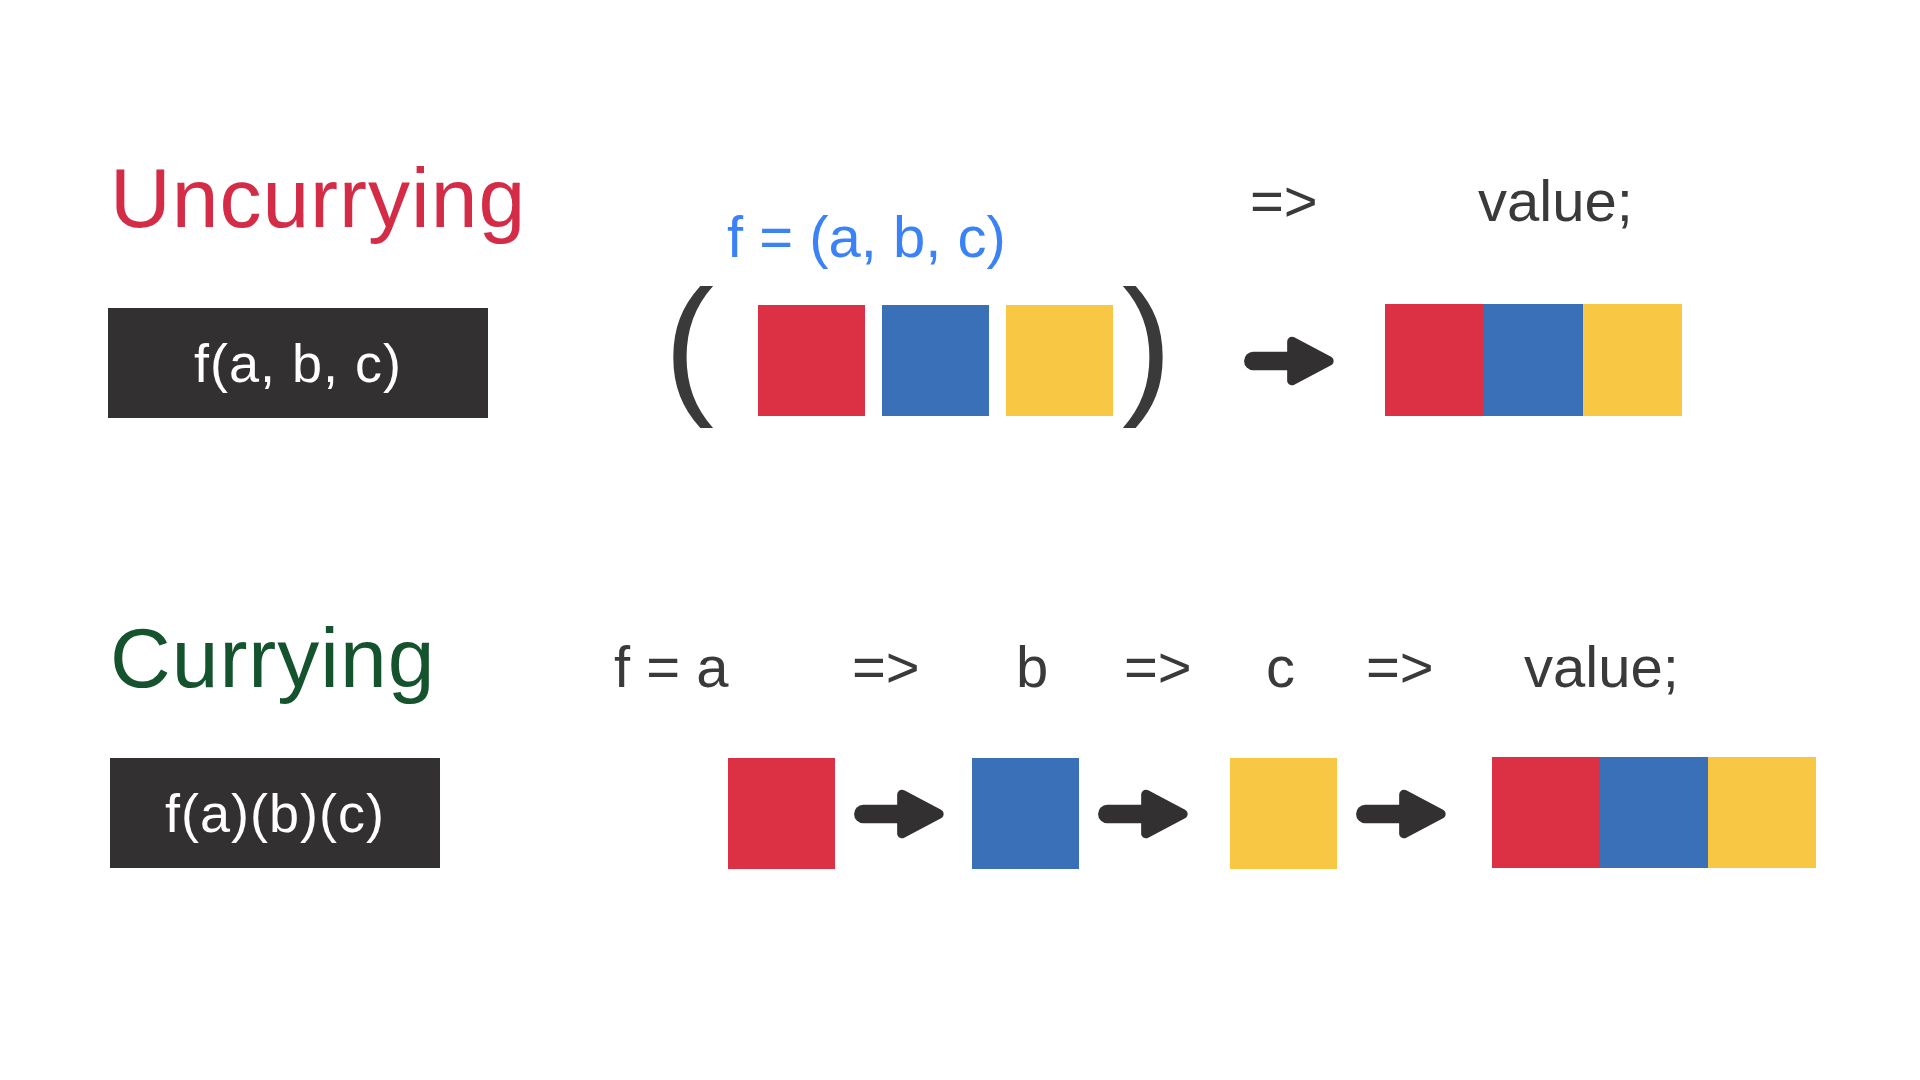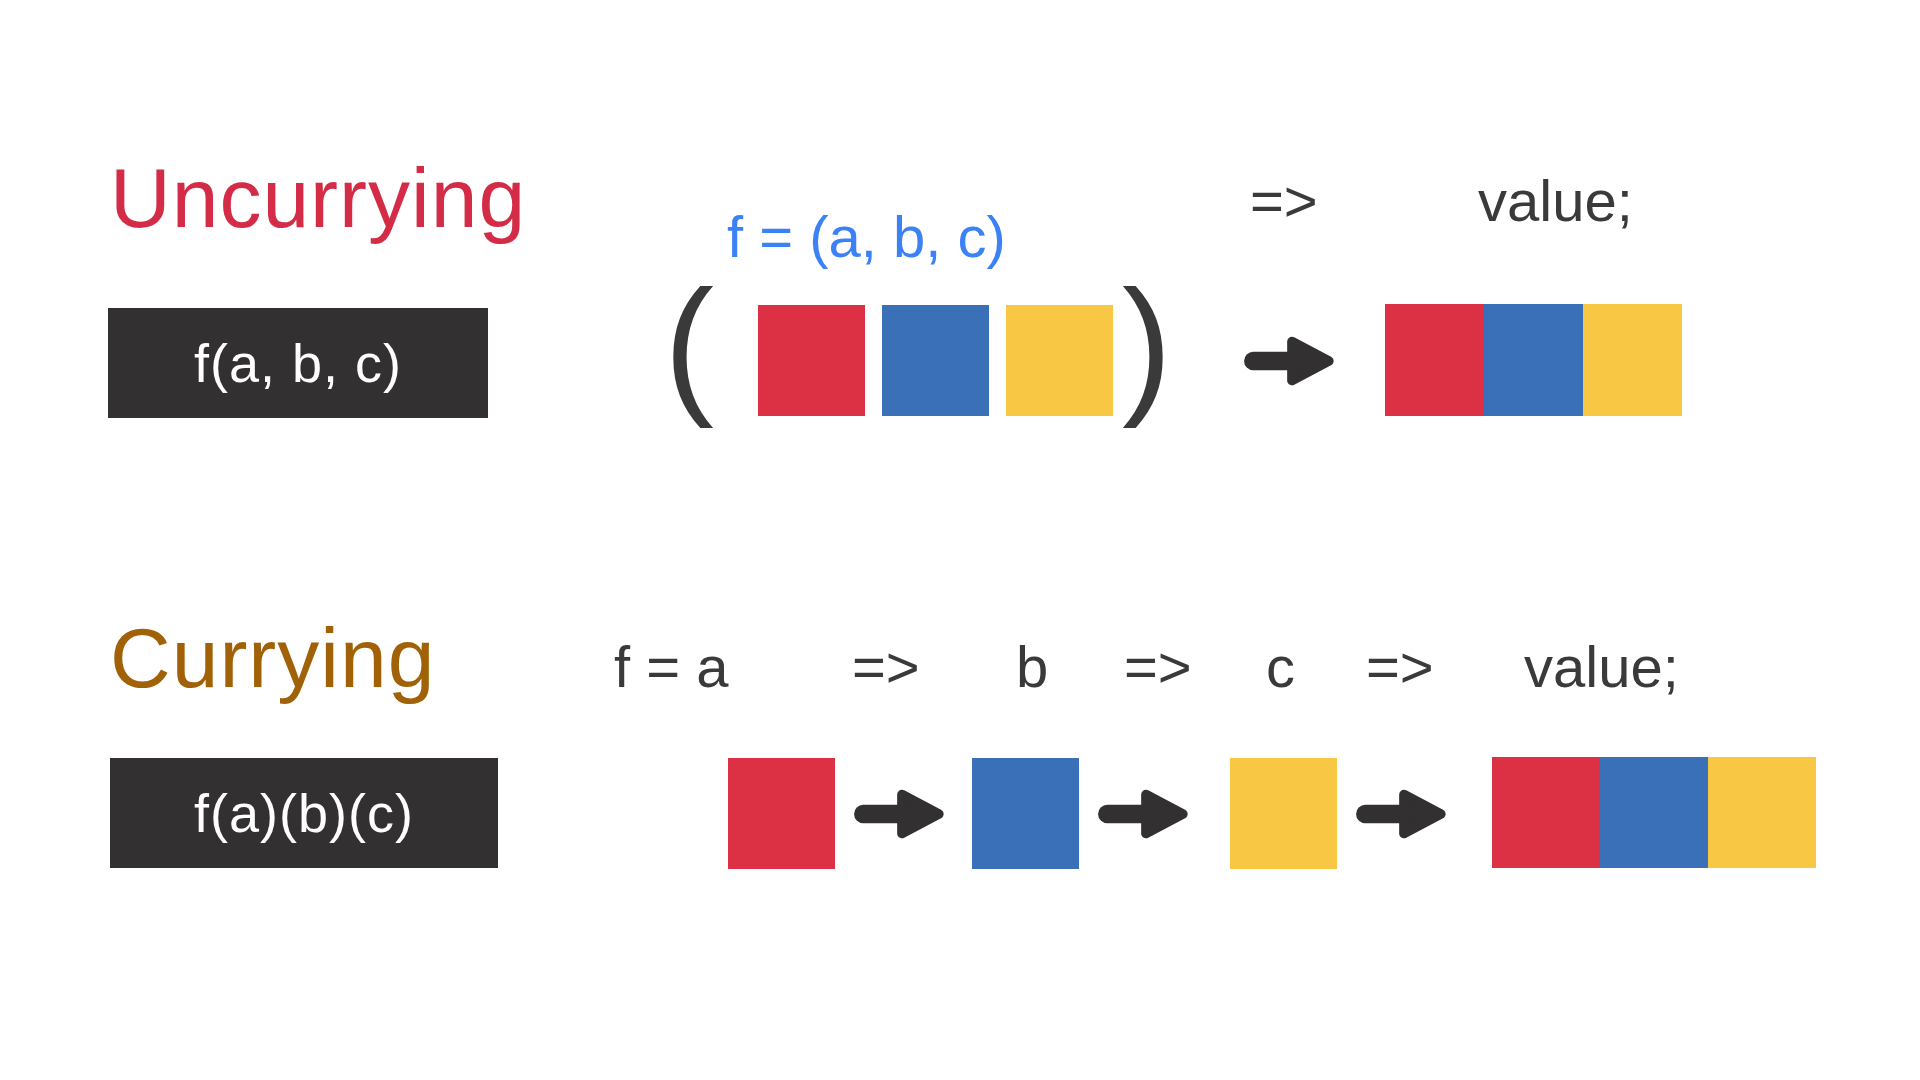--- a/index.html
+++ b/index.html
@@ -48,23 +48,23 @@
     <line x1="10" y1="32" x2="50" y2="32" stroke="#333031" stroke-width="19" stroke-linecap="round"></line>
     <path d="M50 12 L88 32 L50 52 Z" fill="#333031" stroke="#333031" stroke-width="10" stroke-linejoin="round"></path>
   </svg>
 
   <div class="block" style="left:1385px;top:304px;">
     <div class="seg1" style="background: rgb(220, 49, 68);"></div>
     <div class="seg1" style="background: rgb(58, 112, 184);"></div>
     <div class="seg1" style="background: rgb(248, 200, 69);"></div>
   </div>
 
-  <div class="abs title" style="left: 110px; top: 612px; color: #a16207;">Currying</div>
+  <div class="abs title" style="left: 110px; top: 612px; color: #14532d;">Currying</div>
 
-  <div class="abs codebox" style="left: 110px; top: 758px; width: 388px; height: 110px; background: rgb(51, 48, 49);">
+  <div class="abs codebox" style="left: 110px; top: 758px; width: 330px; height: 110px; background: rgb(51, 48, 49);">
     <span style="color: rgb(255, 255, 255);">f(a)(b)(c)</span>
   </div>
 
   <div class="abs expr" style="left: 614px; top: 638px; color: rgb(58, 58, 58);">f = a</div>
   <div class="abs expr" style="left: 852px; top: 638px; color: rgb(58, 58, 58);">=&gt;</div>
   <div class="abs expr" style="left: 1016px; top: 638px; color: rgb(58, 58, 58);">b</div>
   <div class="abs expr" style="left: 1124px; top: 638px; color: rgb(58, 58, 58);">=&gt;</div>
   <div class="abs expr" style="left: 1266px; top: 638px; color: rgb(58, 58, 58);">c</div>
   <div class="abs expr" style="left: 1366px; top: 638px; color: rgb(58, 58, 58);">=&gt;</div>
   <div class="abs expr" style="left: 1524px; top: 638px; color: rgb(58, 58, 58);">value;</div>

